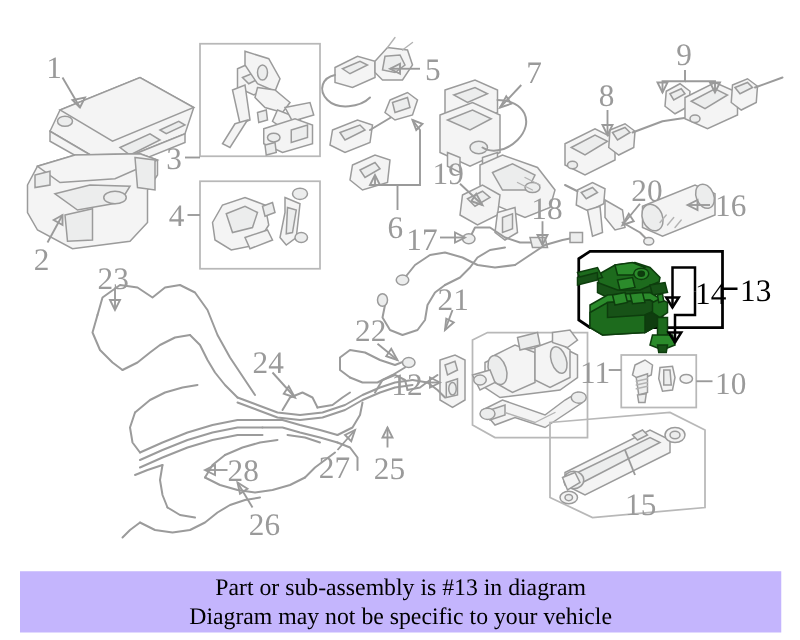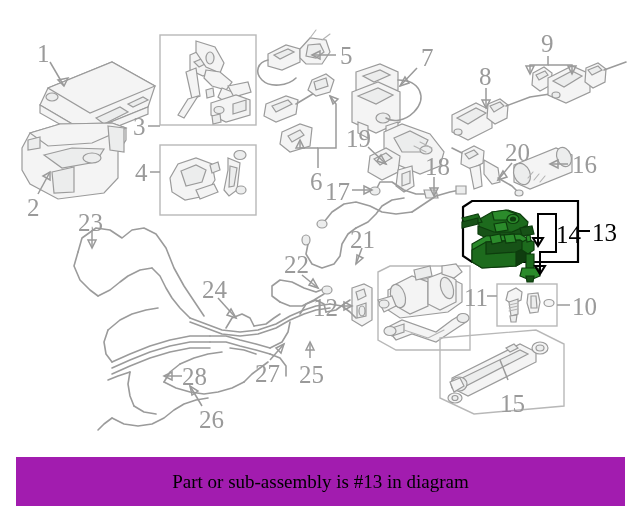--- a/index.html
+++ b/index.html
@@ -421,17 +421,18 @@
     <text class="callout" x="284" y="273">22</text>
     <text class="callout" x="78" y="231">23</text>
     <text class="callout" x="202" y="298">24</text>
     <text class="callout" x="299" y="383">25</text>
     <text class="callout" x="199" y="428">26</text>
     <text class="callout" x="255" y="382">27</text>
     <text class="callout" x="182" y="385">28</text>
 
   </svg>
 
-  <div id="banner" style="background: #a21caf; color: rgb(0, 0, 0); justify-content: center;">
+  <div id="banner" style="background: #c4b5fd; color: rgb(0, 0, 0); justify-content: center;">
     <div>Part or sub-assembly is #13 in diagram</div>
+    <div>Diagram may not be specific to your vehicle</div>
   </div>
 
 </div>
 
 </body></html>

